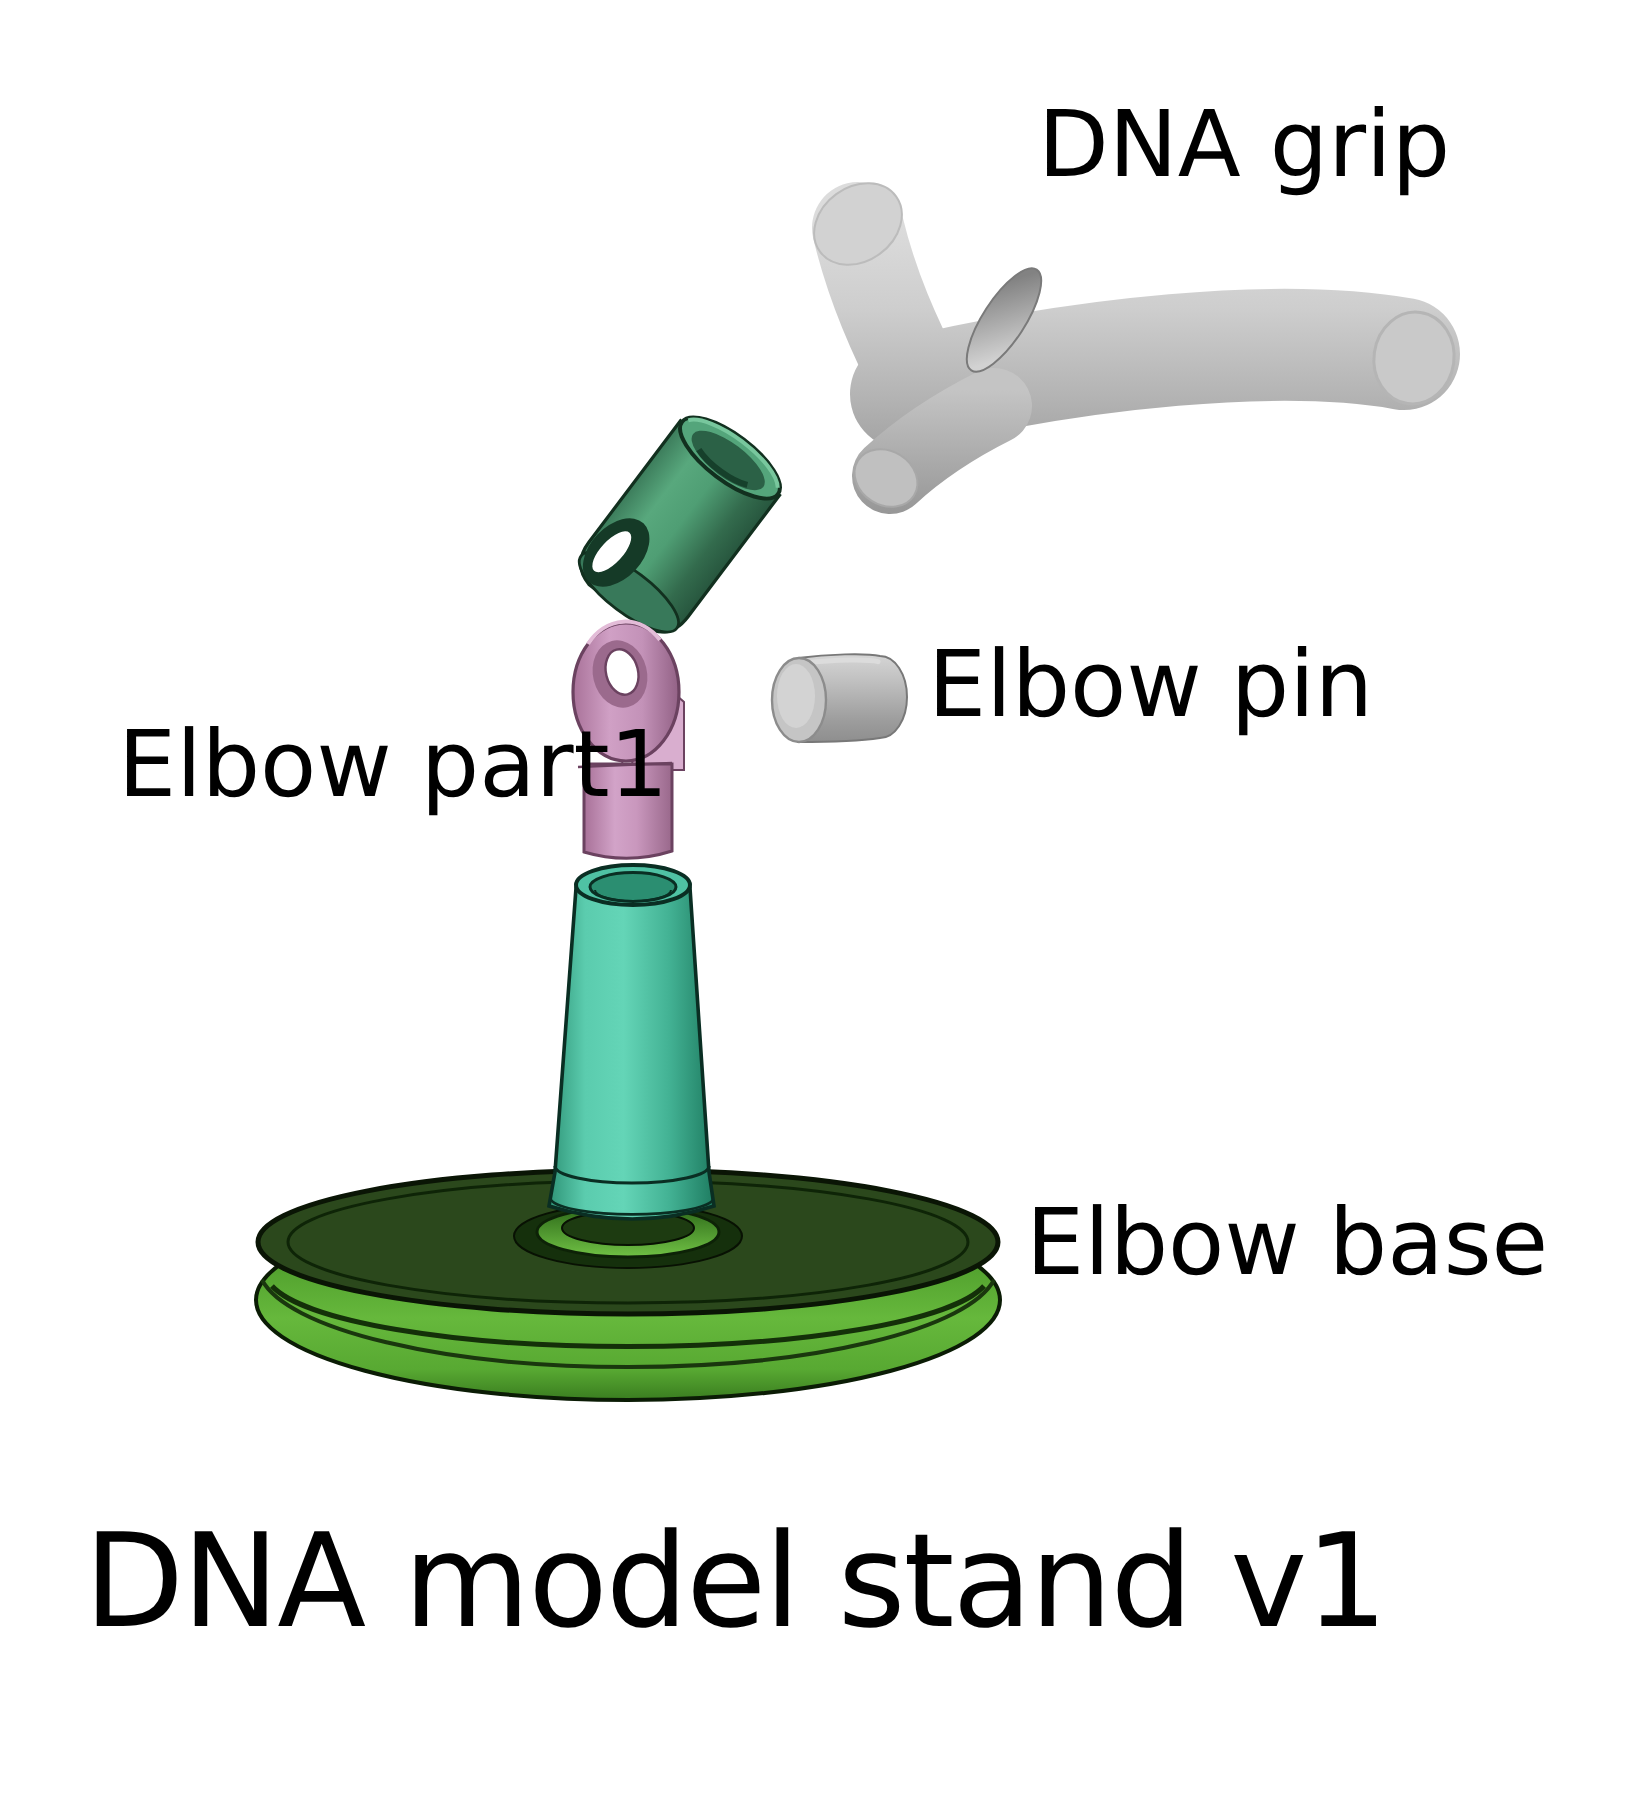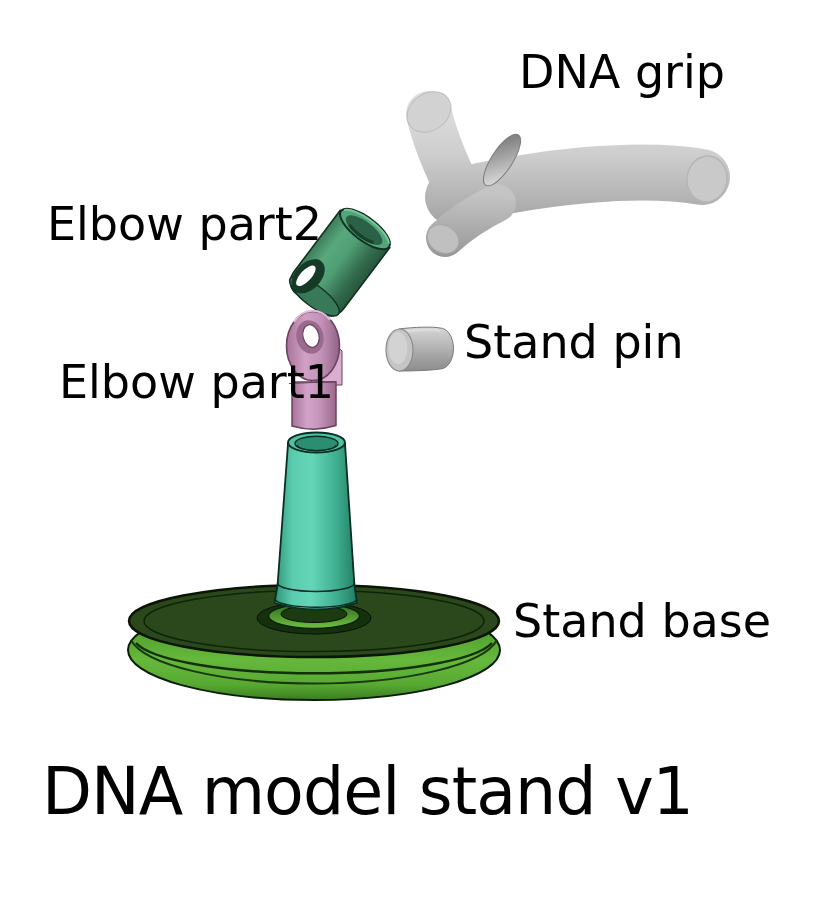--- a/index.html
+++ b/index.html
@@ -137,19 +137,18 @@
       <ellipse cx="429" cy="112" rx="23.5" ry="18.5" transform="rotate(-36 429 112)" fill="#d2d2d2" stroke="#bcbcbc" stroke-width="1"></ellipse>
       <path d="M 453,197 C 540,176 640,166 702,177" fill="none" stroke="url(#gGrip)" stroke-width="56" stroke-linecap="round"></path>
       <ellipse cx="707" cy="179" rx="20" ry="23" transform="rotate(8 707 179)" fill="#c9c9c9" stroke="#b5b5b5" stroke-width="1.5"></ellipse>
       <path d="M 497,203 C 475,214 458,226 445,238" fill="none" stroke="url(#gStub)" stroke-width="38" stroke-linecap="round"></path>
       <ellipse cx="443" cy="239" rx="16.5" ry="13.5" transform="rotate(32 443 239)" fill="#c0c0c0" stroke="#a8a8a8" stroke-width="1"></ellipse>
       <ellipse cx="502" cy="160" rx="30" ry="10.5" transform="rotate(-57 502 160)" fill="url(#gFin)" stroke="#7a7a7a" stroke-width="1"></ellipse>
     </g>
   </svg>
 
   <div class="part-label lbl-dna-grip">DNA grip</div>
-  <div class="part-label lbl-elbow-part2">Elbow part2</div>
-  <div class="part-label lbl-elbow-pin">Stand pin</div>
+  <div class="part-label lbl-elbow-pin">Elbow pin</div>
   <div class="part-label lbl-elbow-part1">Elbow part1</div>
-  <div class="part-label lbl-stand-base">Stand base</div>
+  <div class="part-label lbl-stand-base">Elbow base</div>
 
   <div class="main-title">DNA model stand v1</div>
 </div>
 
 </body></html>

